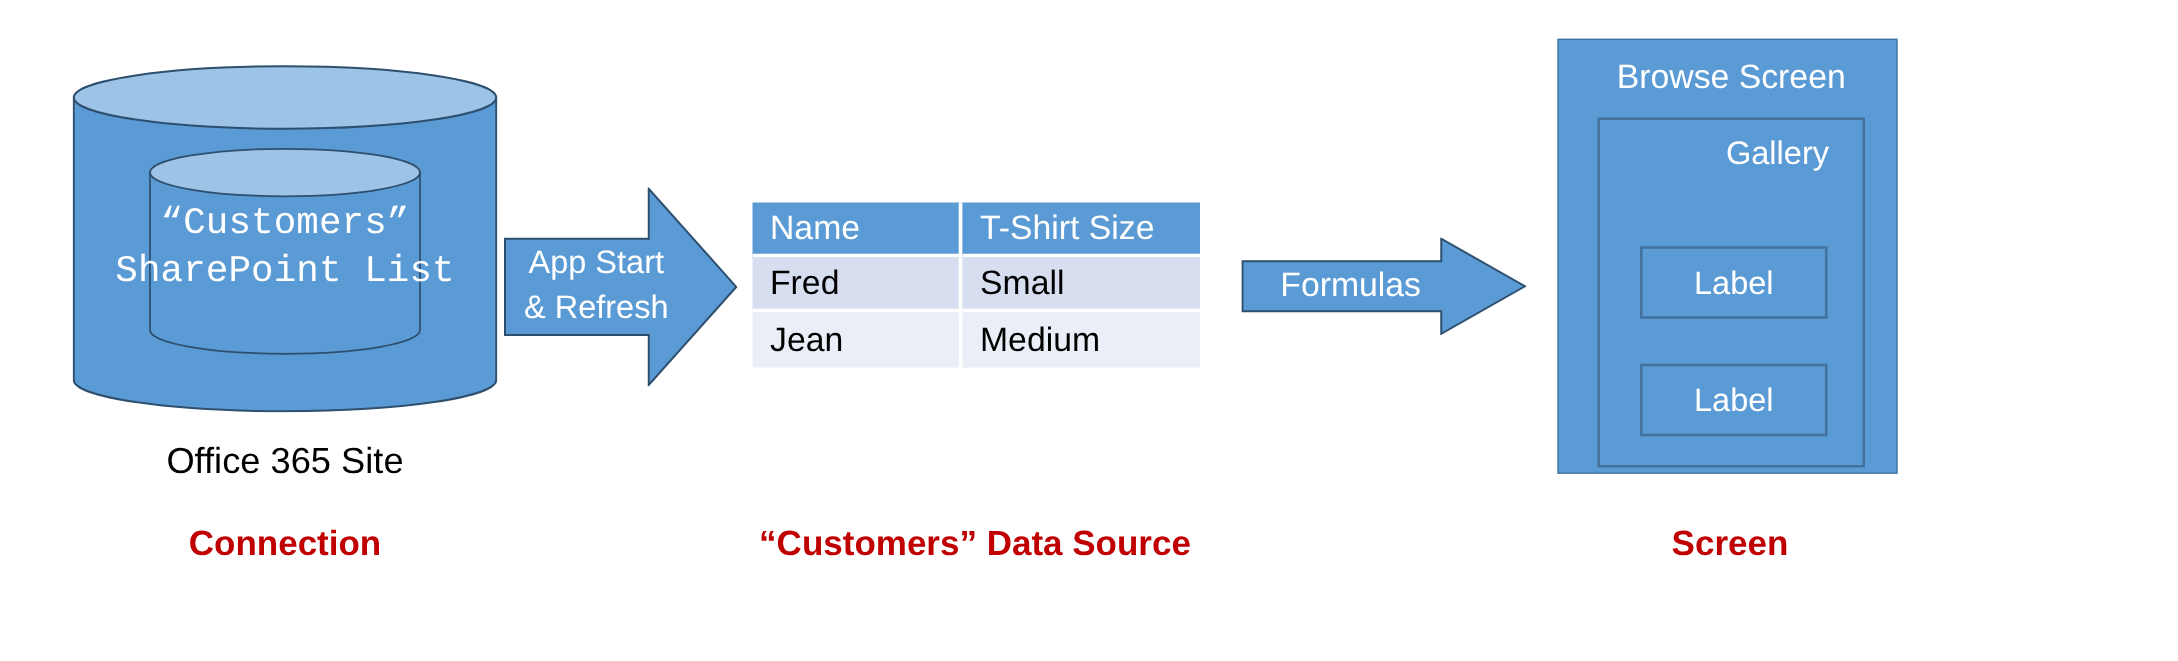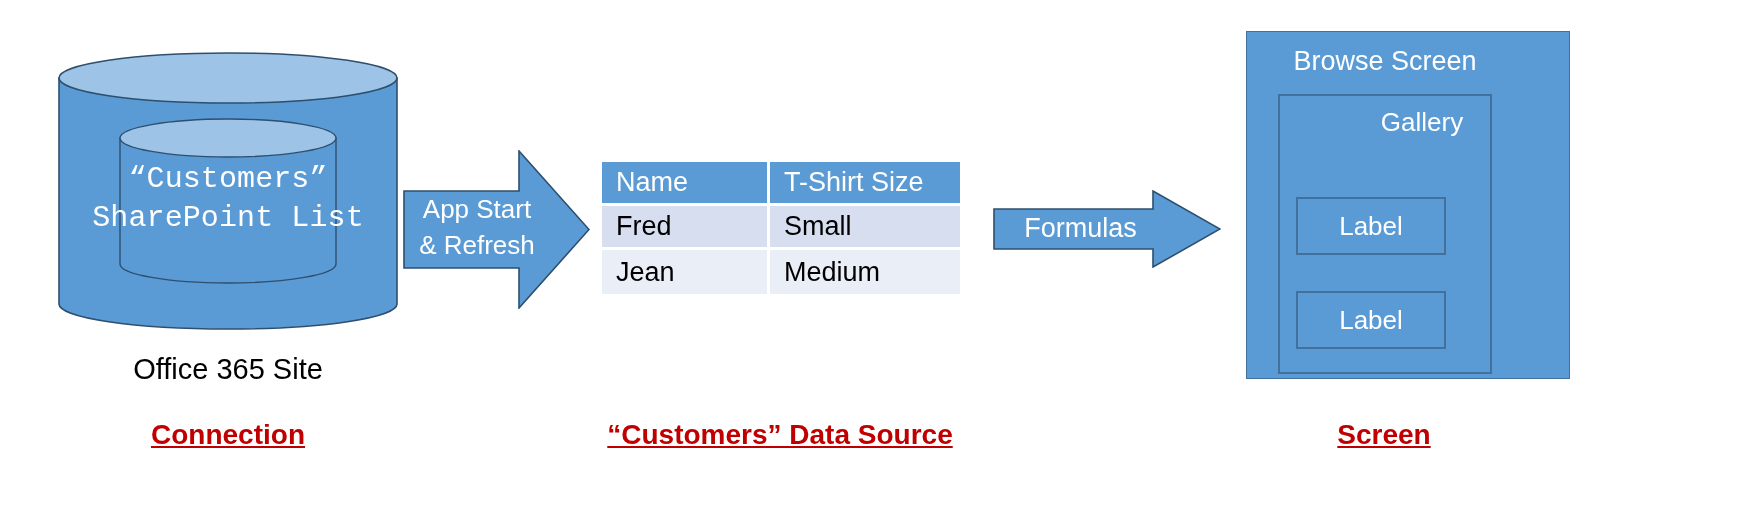--- a/index.html
+++ b/index.html
@@ -112,21 +112,21 @@
     text-align: center;
     color: #ffffff;
     font-size: 27px;
     line-height: 38px;
     pointer-events: none;
   }
 
   
   #screen-panel {
     left: 1246px; top: 31px;
-    width: 324px; height: 348px;
+    width: 272px; height: 348px;
     background: #5B9BD5;
     border: 1px solid #41719C;
     box-sizing: border-box;
   }
   #screen-title {
     position: absolute;
     left: 0; top: 12px; width: 276px;
     text-align: center;
     color: #ffffff;
     font-size: 27px;
@@ -144,21 +144,21 @@
     position: absolute;
     left: 0; top: 10px; width: 210px;
     text-align: center;
     color: #ffffff;
     font-size: 26px;
     line-height: 33px;
     padding-left: 37px;
   }
   .label-box {
     position: absolute;
-    left: 16px;
+    left: 32px;
     width: 150px; height: 58px;
     background: #5B9BD5;
     border: 2px solid #41719C;
     box-sizing: border-box;
   }
   #label-box-1 { top: 101px; }
   #label-box-2 { top: 195px; }
   .label-box .label-text {
     position: absolute;
     left: 0; top: 12px; width: 146px;
@@ -170,21 +170,20 @@
 
   
   .caption {
     position: absolute;
     text-align: center;
     color: #C00000;
     font-weight: bold;
     font-size: 28px;
     line-height: 34px;
     white-space: nowrap;
-    text-decoration: underline;
   }
   #caption-connection { left: 58px; top: 418px; width: 340px; }
   #caption-datasource { left: 560px; top: 418px; width: 440px; }
   #caption-screen     { left: 1246px; top: 418px; width: 276px; }
 </style>
 </head>
 <body>
 
 <div class="stage">
 

